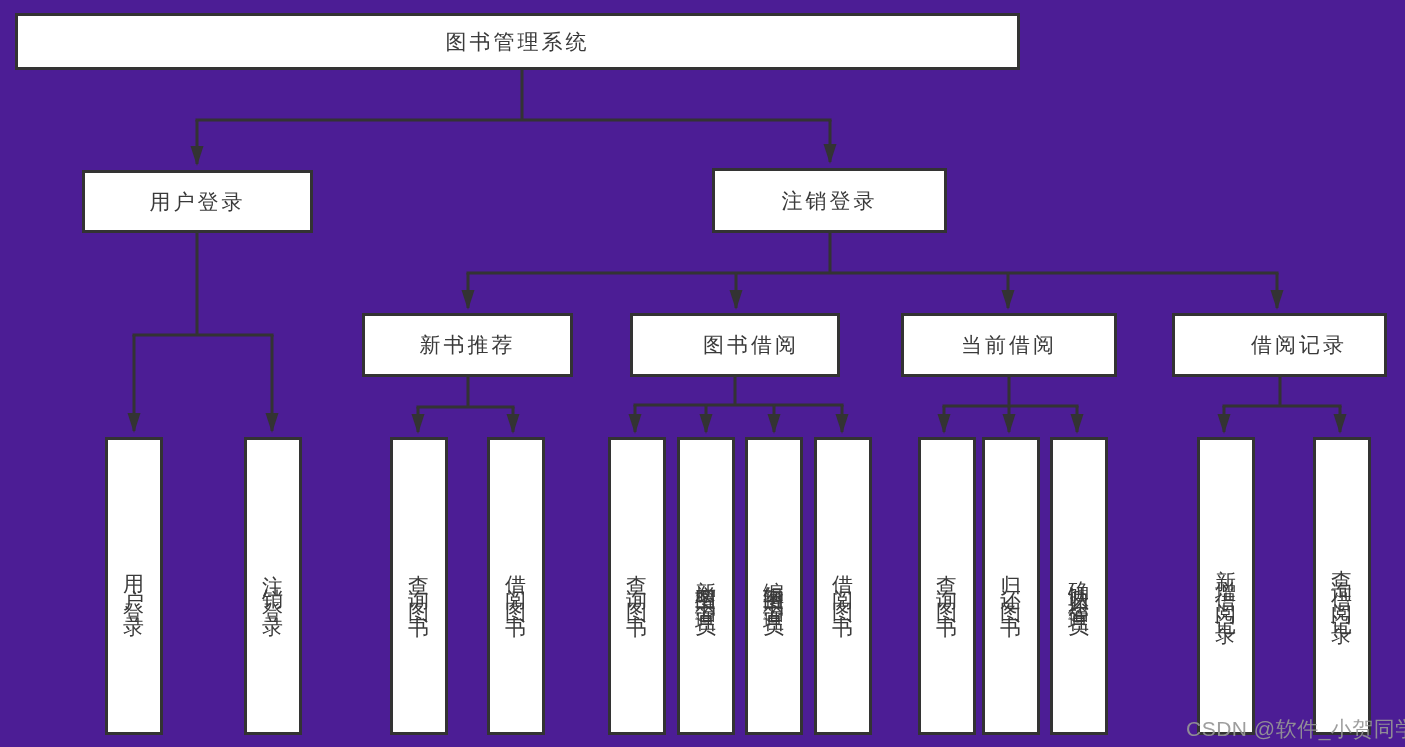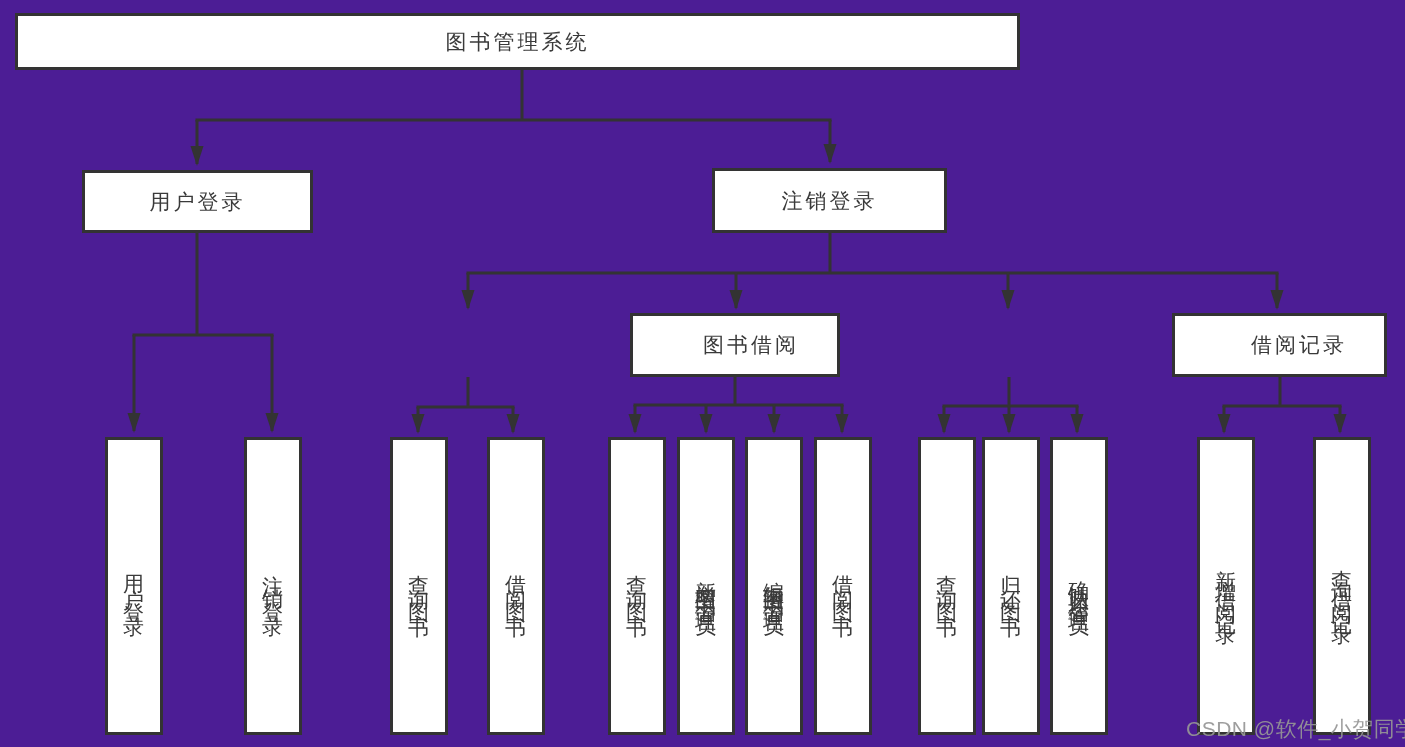--- a/index.html
+++ b/index.html
@@ -91,22 +91,28 @@
     <span>图书管理系统</span>
   </div>
 
   <div class="hbox" style="left:82px;top:170px;width:231px;height:63px;">
     <span>用户登录</span>
   </div>
   <div class="hbox" style="left:712px;top:168px;width:235px;height:65px;">
     <span>注销登录</span>
   </div>
 
+  <div class="hbox" style="left:362px;top:313px;width:211px;height:64px;">
+    <span>新书推荐</span>
+  </div>
   <div class="hbox" style="left:630px;top:313px;width:210px;height:64px;padding-left:32px;">
     <span>图书借阅</span>
+  </div>
+  <div class="hbox" style="left:901px;top:313px;width:216px;height:64px;">
+    <span>当前借阅</span>
   </div>
   <div class="hbox" style="left:1172px;top:313px;width:215px;height:64px;padding-left:39px;">
     <span>借阅记录</span>
   </div>
 
   <div class="vbox" style="left:105px;">
     <span class="vtext">用户登录</span>
   </div>
   <div class="vbox" style="left:244px;">
     <span class="vtext">注销登录</span>

